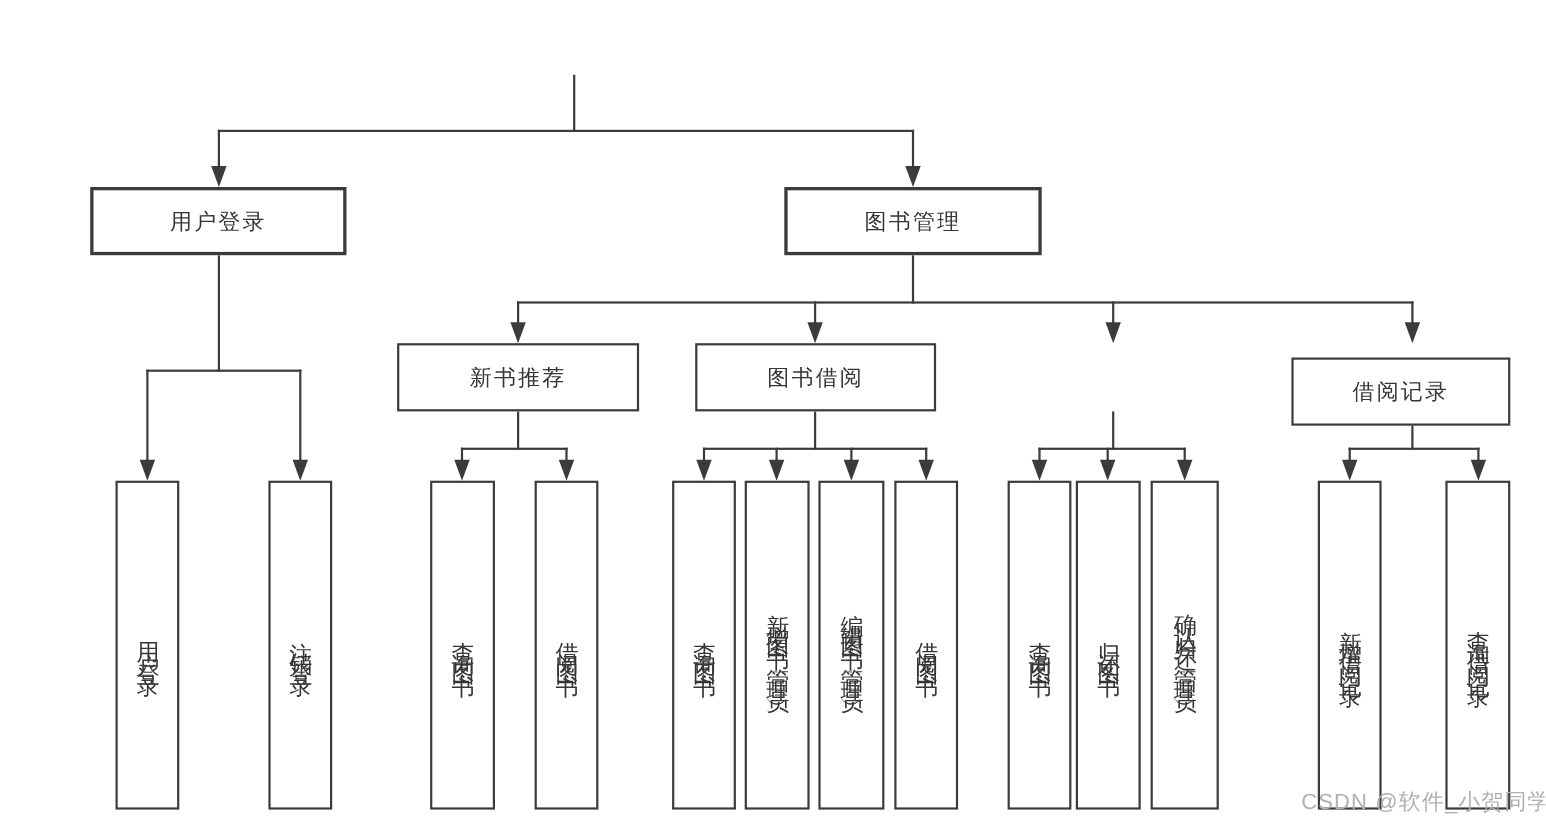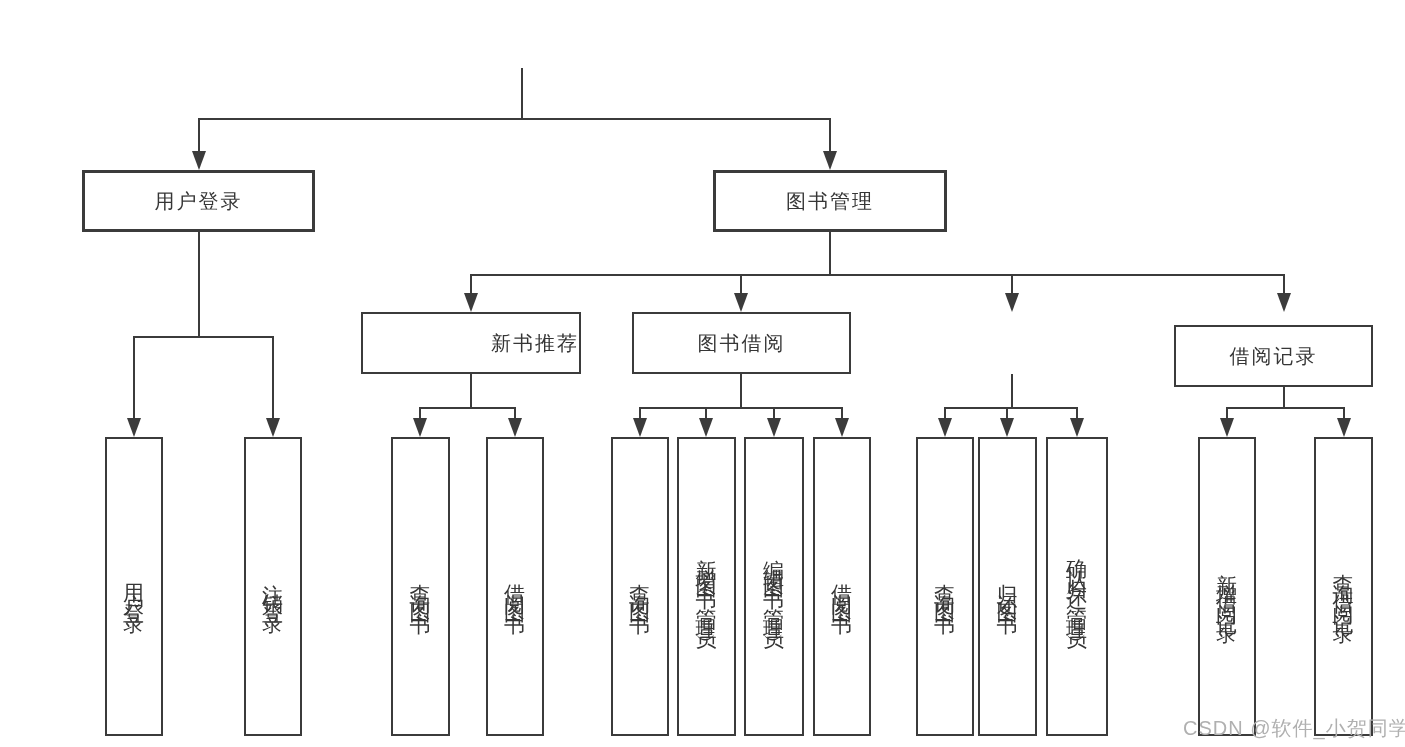--- a/index.html
+++ b/index.html
@@ -40,21 +40,21 @@
 <div class="stage">
 
 
   <div class="box lvl2" style="left:82px;top:170px;width:233px;height:62px;">
     <span>用户登录</span>
   </div>
   <div class="box lvl2" style="left:713px;top:170px;width:234px;height:62px;">
     <span>图书管理</span>
   </div>
 
-  <div class="box" style="left:361px;top:312px;width:220px;height:62px;justify-content:flex-end;">
+  <div class="box" style="left:361px;top:312px;width:220px;height:62px;">
     <span>新书推荐</span>
   </div>
   <div class="box" style="left:632px;top:312px;width:219px;height:62px;text-align:center;">
     <span>图书借阅</span>
   </div>
   <div class="box" style="left:1174px;top:325px;width:199px;height:62px;">
     <span>借阅记录</span>
   </div>
 
   <div class="box leaf" style="left:105px;top:437px;width:58px;height:299px;">

